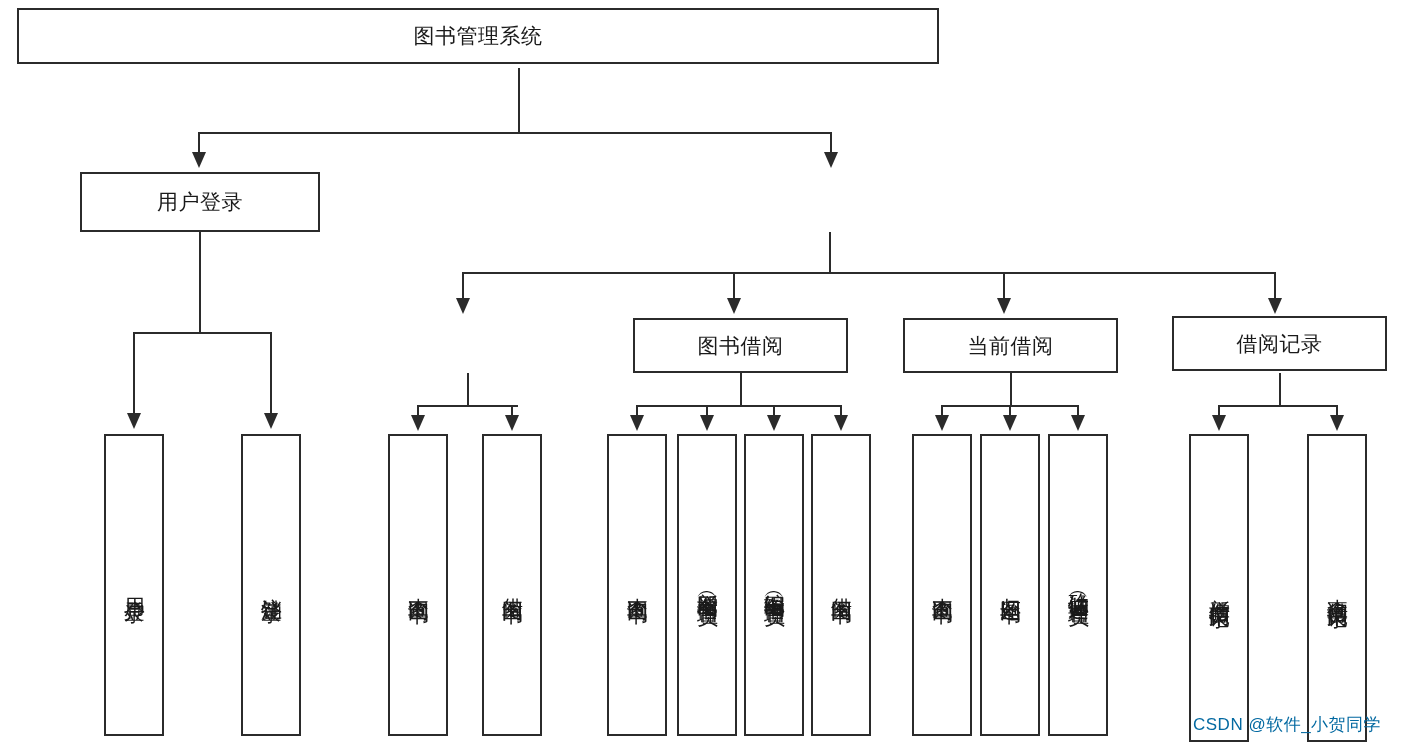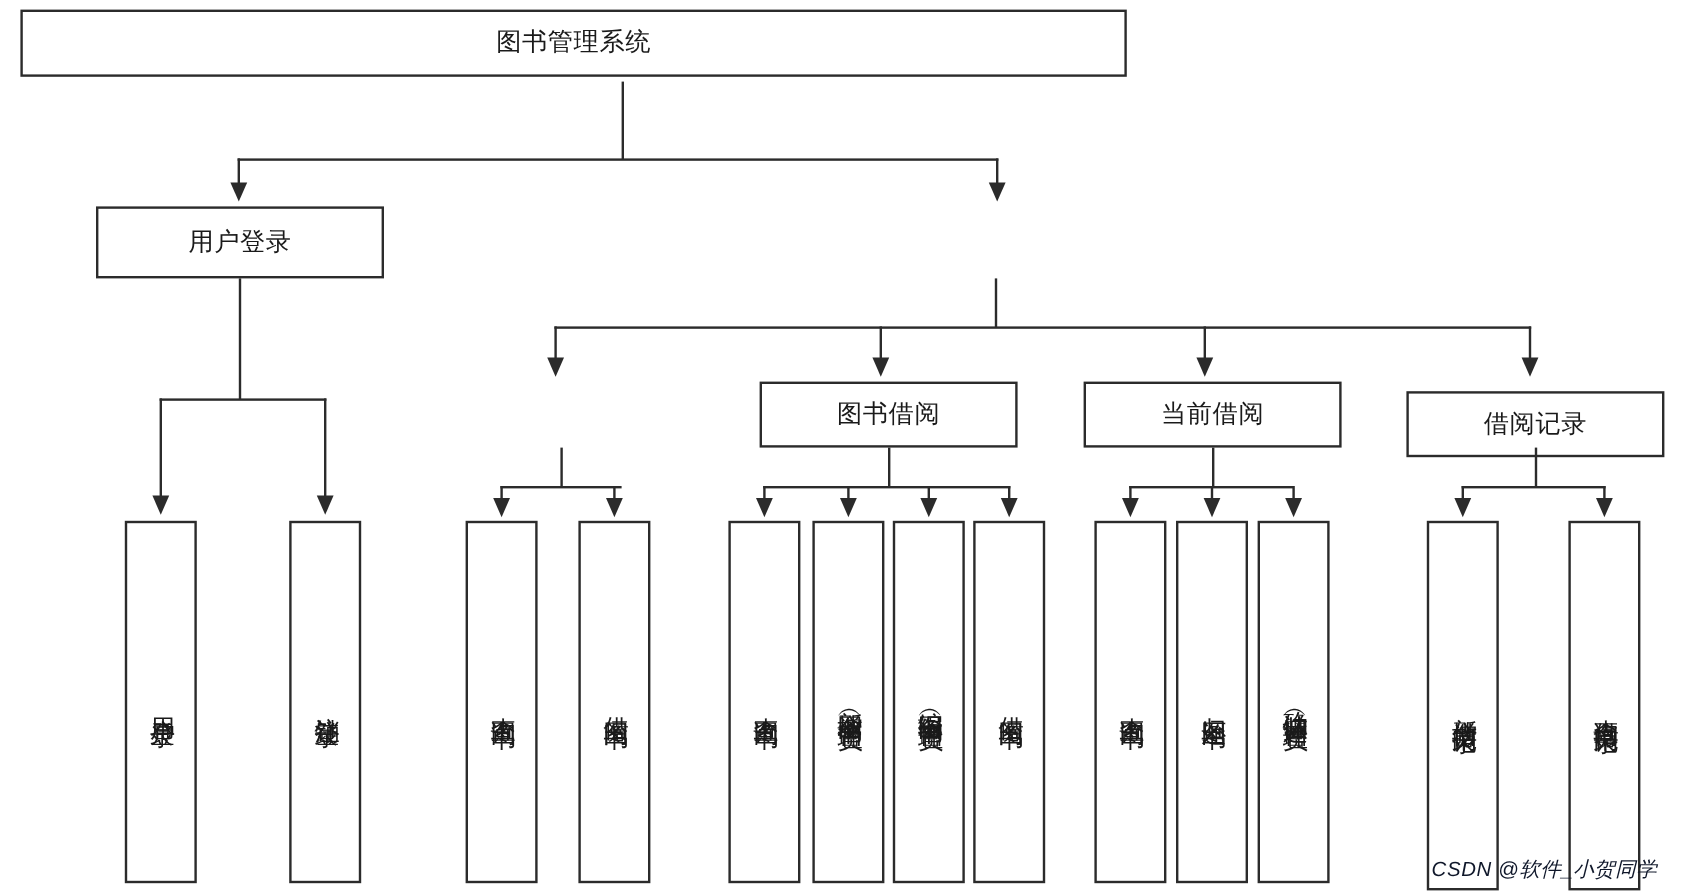--- a/index.html
+++ b/index.html
@@ -58,24 +58,23 @@
     position: absolute;
     width: 0;
     height: 0;
     border-left: 7px solid transparent;
     border-right: 7px solid transparent;
     border-top: 16px solid #2b2b2b;
   }
   .watermark {
     position: absolute;
     font-size: 17px;
-    color: #0f172a;
+    color: #0369a1;
     white-space: nowrap;
     letter-spacing: 0.5px;
-    font-style: italic;
   }
 </style>
 </head>
 <body>
 
 <div id="canvas">
 
   <div class="node h-label root-node" style="left:17px; top:8px; width:922px; height:56px;">
     <span>图书管理系统</span>
   </div>
@@ -108,21 +107,21 @@
   <div class="arrow" style="left:997px; top:298px;"></div>
   <div class="edge edge-v" style="left:1274px; top:272px; width:2px; height:30px;"></div>
   <div class="arrow" style="left:1268px; top:298px;"></div>
 
   <div class="node h-label" style="left:903px; top:318px; width:215px; height:55px;">
     <span>当前借阅</span>
   </div>
   <div class="node h-label" style="left:633px; top:318px; width:215px; height:55px;">
     <span>图书借阅</span>
   </div>
-  <div class="node h-label" style="left:1172px; top:326px; width:215px; height:55px;">
+  <div class="node h-label" style="left:1172px; top:316px; width:215px; height:55px;">
     <span>借阅记录</span>
   </div>
 
   <div class="edge edge-v" style="left:467px; top:373px; width:2px; height:33px;"></div>
   <div class="edge edge-h" style="left:417px; top:405px; width:101px; height:2px;"></div>
   <div class="edge edge-v" style="left:417px; top:405px; width:2px; height:14px;"></div>
   <div class="arrow" style="left:411px; top:415px;"></div>
   <div class="edge edge-v" style="left:511px; top:405px; width:2px; height:14px;"></div>
   <div class="arrow" style="left:505px; top:415px;"></div>
 

